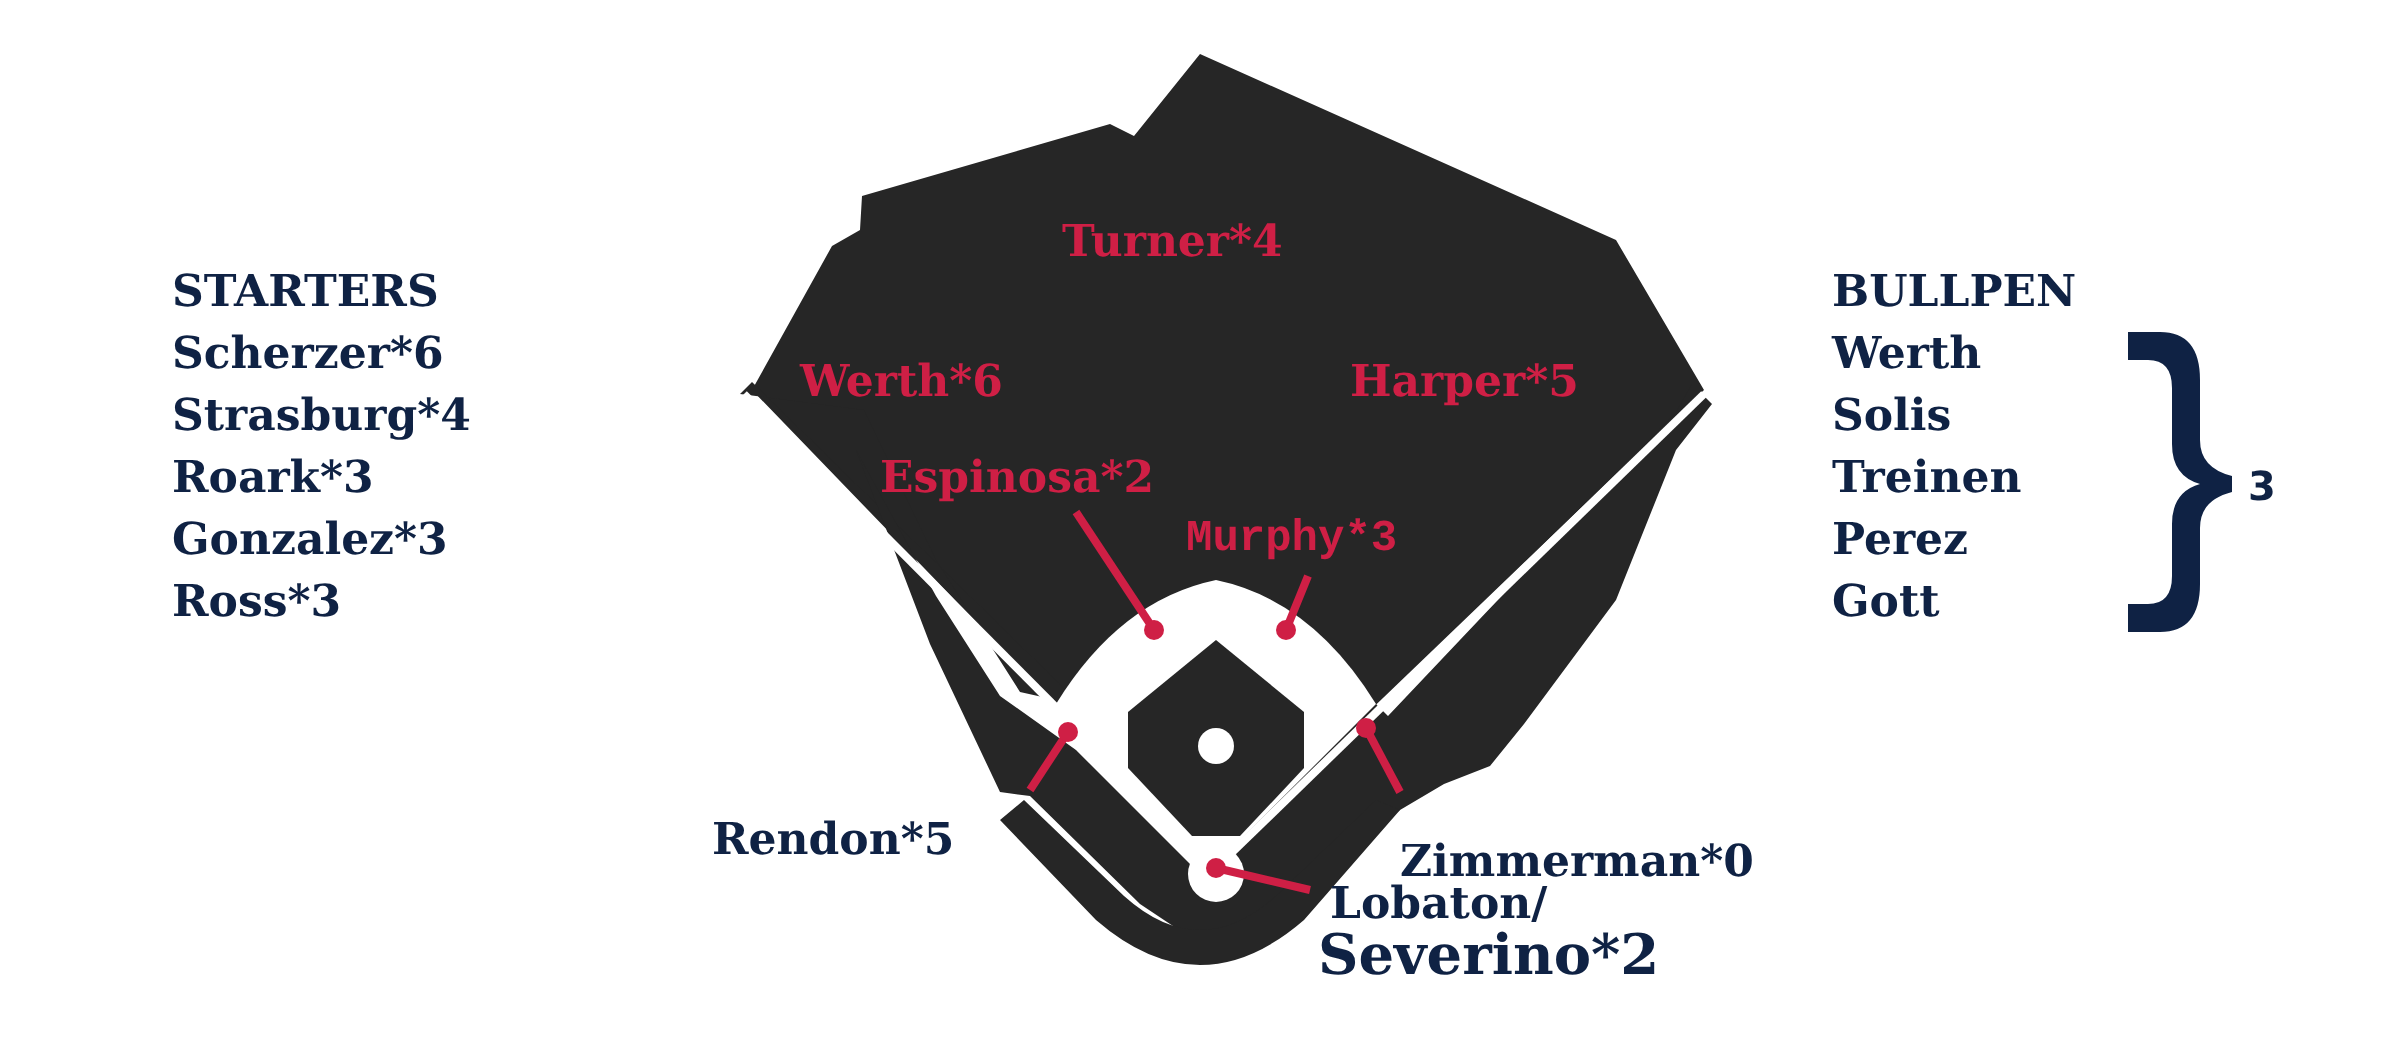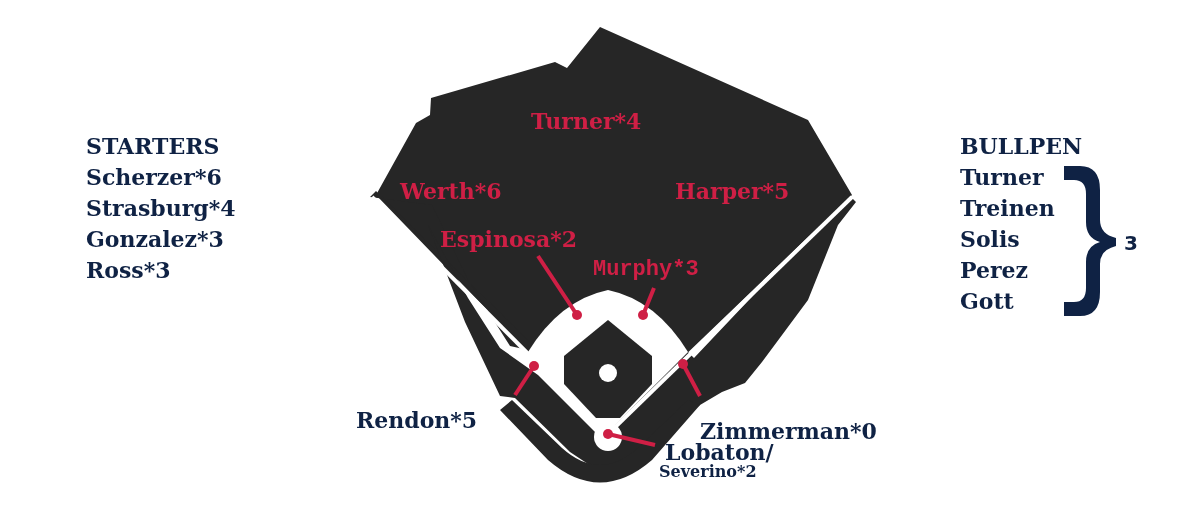--- a/index.html
+++ b/index.html
@@ -52,35 +52,36 @@
     <circle cx="608" cy="434" r="5"></circle>
   </g>
 
   <path fill="#0f2244" d="M1064,166 L1080,166 Q1100,166 1100,190 L1100,220 Q1100,234 1116,238 L1116,246 Q1100,250 1100,264 L1100,292 Q1100,316 1080,316 L1064,316 L1064,302 L1074,302 Q1086,302 1086,288 L1086,262 Q1086,246 1100,242 Q1086,238 1086,222 L1086,194 Q1086,180 1074,180 L1064,180 Z"></path>
 </svg>
 
 <div class="list" style="left:86px; top:131px;">
   <div>STARTERS</div>
   <div>Scherzer*6</div>
   <div>Strasburg*4</div>
+  <div>Roark*3</div>
   <div>Gonzalez*3</div>
   <div>Ross*3</div>
 </div>
 
-<div class="list" style="left:960px; top:131px;">
+<div class="list" style="left:916px; top:131px;">
   <div>BULLPEN</div>
-  <div>Turner</div>
+  <div>Werth</div>
+  <div>Solis</div>
   <div>Treinen</div>
-  <div>Solis</div>
   <div>Perez</div>
   <div>Gott</div>
 </div>
 <div class="brace-num" style="left:1124px; top:231px;">3</div>
 
 <div class="lbl red" style="left:531px; top:110px; font-size:22px;">Turner*4</div>
 <div class="lbl red" style="left:400px; top:180px; font-size:22px;">Werth*6</div>
 <div class="lbl red" style="left:675px; top:180px; font-size:22px;">Harper*5</div>
 <div class="lbl red" style="left:440px; top:228px; font-size:22px;text-align:right;">Espinosa*2</div>
 <div class="lbl red" style="left:593px; top:259px; font-size:22px;font-family:Liberation Mono, monospace;">Murphy*3</div>
 <div class="lbl navy" style="left:356px; top:409px; font-size:22px;">Rendon*5</div>
 <div class="lbl navy" style="left:700px; top:420px; font-size:22px;">Zimmerman*0</div>
 <div class="lbl navy" style="left:665px; top:441px; font-size:22px;">Lobaton/</div>
-<div class="lbl navy" style="left:659px; top:464px; font-size:16px;">Severino*2</div>
+<div class="lbl navy" style="left:659px; top:464px; font-size:28px;">Severino*2</div>
 
 </body></html>

